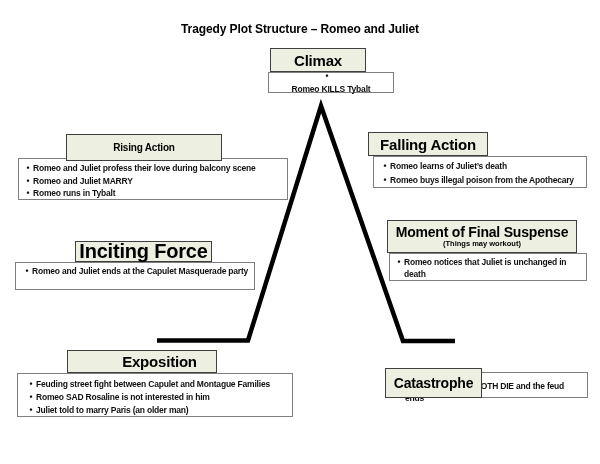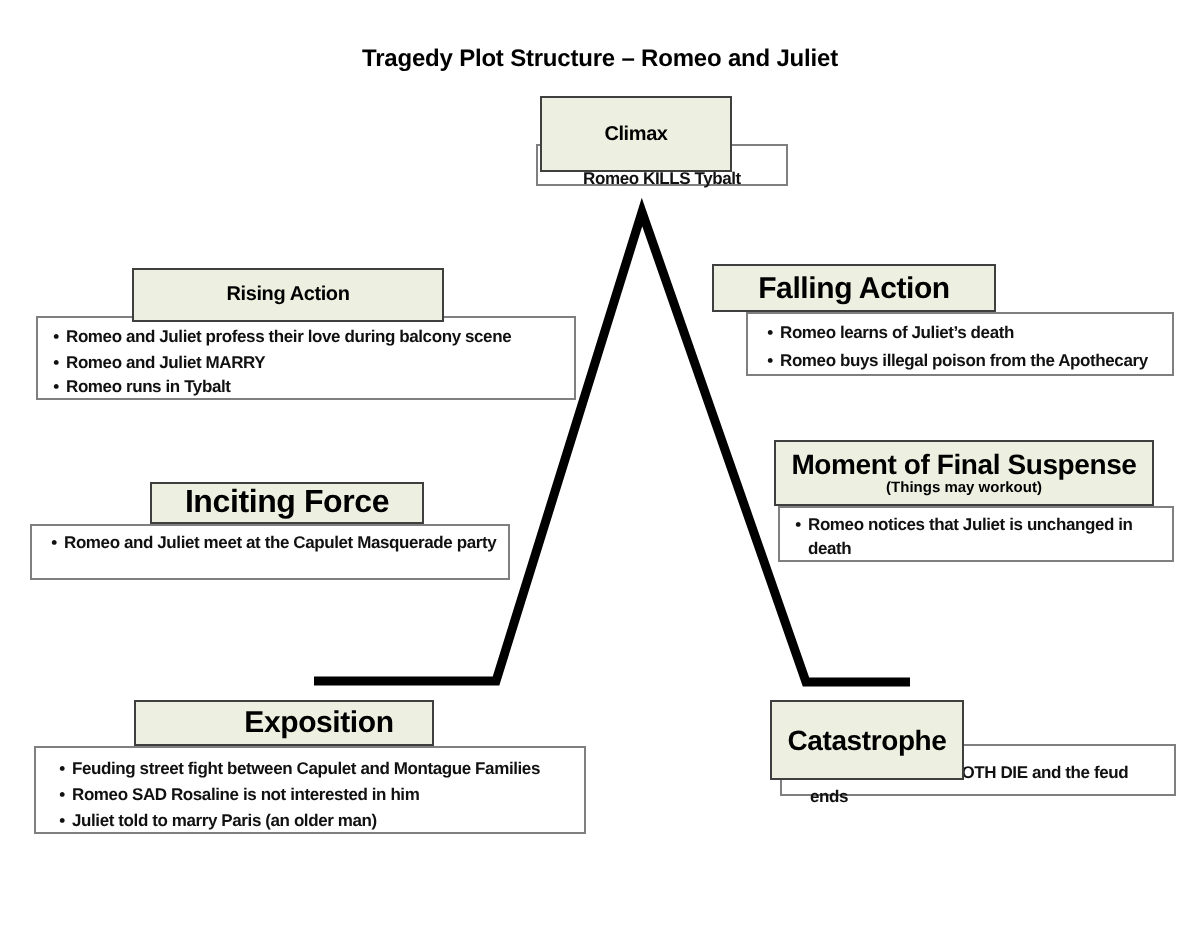--- a/index.html
+++ b/index.html
@@ -47,21 +47,21 @@
 <body>
 
 <div class="page">
 
   <div class="title">Tragedy Plot Structure – Romeo and Juliet</div>
 
   <svg class="plotline" width="600" height="464" viewBox="0 0 600 464" aria-hidden="true">
     <polyline points="157,340.5 248,340.5 321,106 403,341 455,341" fill="none" stroke="#000000" stroke-width="4.5" stroke-linejoin="miter" stroke-linecap="butt"></polyline>
   </svg>
 
-  <div class="hdr" style="left:270px;top:48px;width:96px;height:38px;font-size:10px;">
+  <div class="hdr" style="left:270px;top:48px;width:96px;height:24px;font-size:15px;">
     <span>Climax</span>
   </div>
   <div class="bod" style="left:268px;top:72px;width:126px;height:21px;">
     <div class="bullets center-row brow">
       <span class="blt">•</span>
       <span class="btxt">Romeo KILLS Tybalt</span>
     </div>
   </div>
 
   <div class="hdr" style="left:66px;top:134px;width:156px;height:27px;font-size:10px;">
@@ -77,44 +77,44 @@
         <span class="blt">•</span>
         <span class="btxt">Romeo and Juliet MARRY</span>
       </div>
       <div class="brow">
         <span class="blt">•</span>
         <span class="btxt">Romeo runs in Tybalt</span>
       </div>
     </div>
   </div>
 
-  <div class="hdr" style="left:356px;top:132px;width:142px;height:24px;font-size:15px;">
+  <div class="hdr" style="left:368px;top:132px;width:120px;height:24px;font-size:15px;">
     <span>Falling Action</span>
   </div>
   <div class="bod" style="left:373px;top:156px;width:214px;height:32px;padding:3px 2px 0 6px;">
     <div class="bullets">
       <div class="brow" style="line-height:13.5px;">
         <span class="blt">•</span>
         <span class="btxt">Romeo learns of Juliet’s death</span>
       </div>
       <div class="brow" style="line-height:13.5px;">
         <span class="blt">•</span>
         <span class="btxt">Romeo buys illegal poison from the Apothecary</span>
       </div>
     </div>
   </div>
 
-  <div class="hdr" style="left:75px;top:241px;width:137px;height:21px;font-size:16px;">
+  <div class="hdr" style="left:75px;top:241px;width:137px;height:21px;font-size:20px;">
     <span>Inciting Force</span>
   </div>
   <div class="bod" style="left:15px;top:262px;width:240px;height:28px;padding:2px 4px 0 6px;">
     <div class="bullets">
       <div class="brow" style="line-height:12px;">
         <span class="blt">•</span>
-        <span class="btxt">Romeo and Juliet meet at the Capulet Masquerade party</span>
+        <span class="btxt">Romeo and Juliet ends at the Capulet Masquerade party</span>
       </div>
     </div>
   </div>
 
   <div class="hdr" style="left:387px;top:220px;width:190px;height:33px;font-size:14px;line-height:15px;align-items:center;">
     <span>Moment of Final Suspense</span>
     <span class="sub">(Things may workout)</span>
   </div>
   <div class="bod" style="left:389px;top:253px;width:198px;height:28px;padding:2px 4px 0 4px;">
     <div class="bullets">
@@ -138,21 +138,21 @@
         <span class="blt">•</span>
         <span class="btxt">Romeo SAD Rosaline is not interested in him</span>
       </div>
       <div class="brow" style="line-height:13.2px;">
         <span class="blt">•</span>
         <span class="btxt">Juliet told to marry Paris (an older man)</span>
       </div>
     </div>
   </div>
 
-  <div class="hdr" style="left:385px;top:350px;width:97px;height:40px;font-size:14px;">
+  <div class="hdr" style="left:385px;top:368px;width:97px;height:30px;font-size:14px;">
     <span>Catastrophe</span>
   </div>
   <div class="bod" style="left:390px;top:372px;width:198px;height:26px;padding:7px 2px 0 4px;">
     <div class="bullets">
       <div class="brow" style="line-height:12px;">
         <span class="blt">•</span>
         <span class="btxt">Romeo and Juliet BOTH DIE and the feud ends</span>
       </div>
     </div>
   </div>

